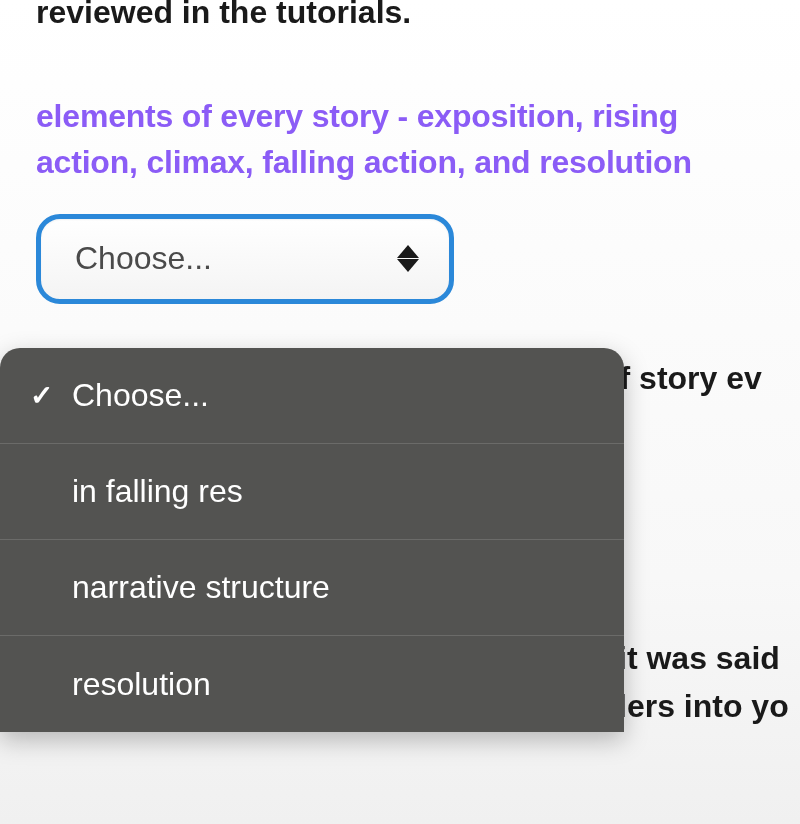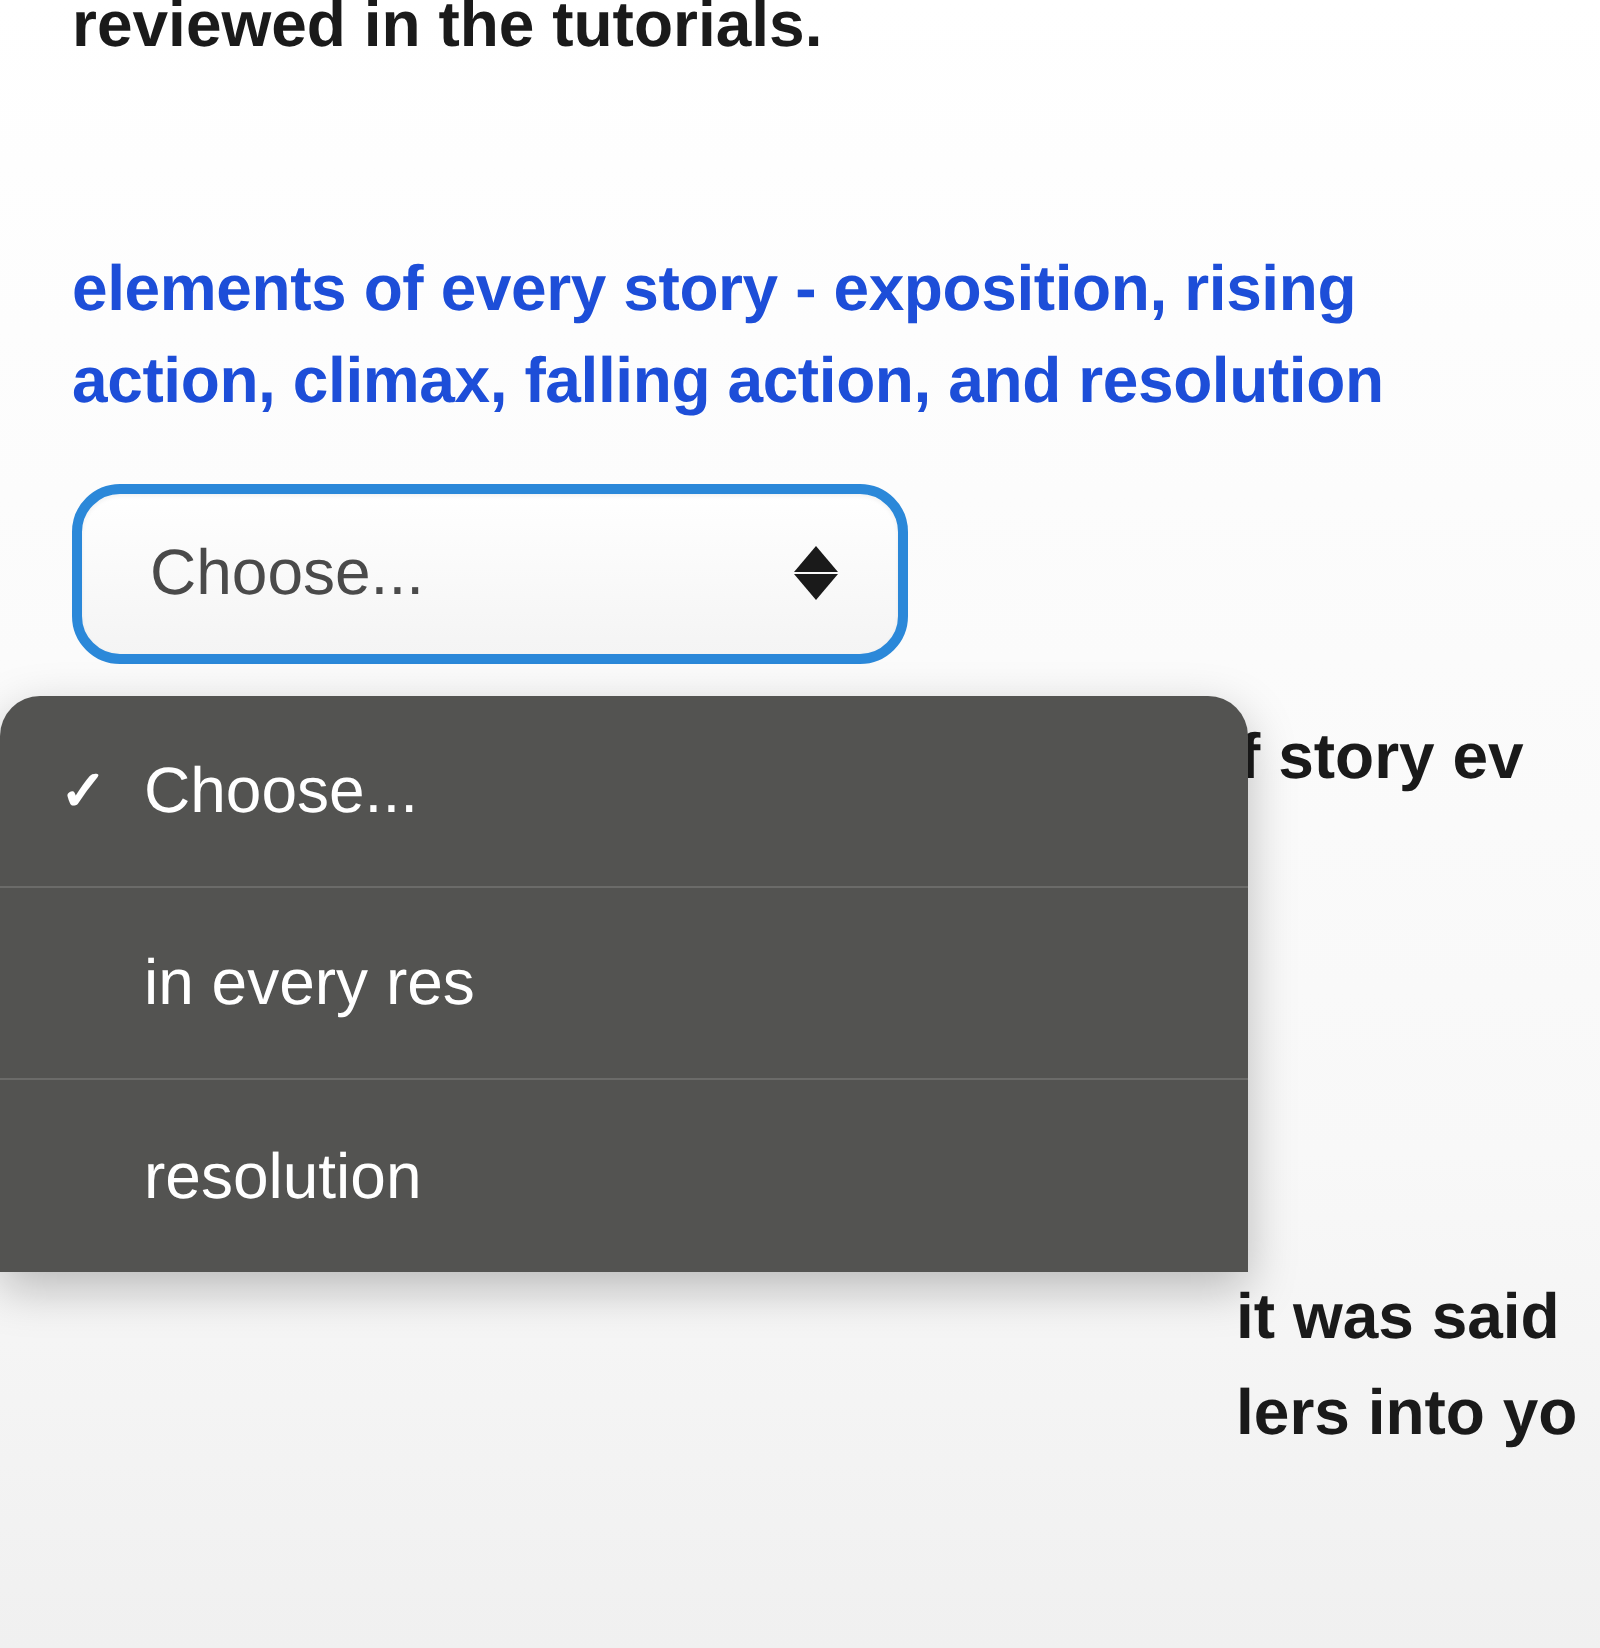--- a/index.html
+++ b/index.html
@@ -29,22 +29,22 @@
       color: #1a1a1a;
       margin-top: -10px;
       white-space: nowrap;
       overflow: hidden;
     }
     
     .question-text {
       font-size: 32px;
       font-weight: 600;
       line-height: 1.45;
-      color: #1d4ed8;
-      margin-top: 86px;
+      color: #8b5cf6;
+      margin-top: 58px;
       letter-spacing: -0.2px;
     }
     
     .select-wrapper {
       margin-top: 28px;
       position: relative;
       display: inline-block;
     }
     
     .select-box {
@@ -180,18 +180,21 @@
   <span>it was said</span><br>
   <span>lers into yo</span>
 </div>
 
 <div class="dropdown-menu">
   <div class="dropdown-item">
     <span class="check-mark">✓</span>
     <span class="dropdown-item-label">Choose...</span>
   </div>
   <div class="dropdown-item">
-    <span class="dropdown-item-label item-indent">in every res</span>
+    <span class="dropdown-item-label item-indent">in falling res</span>
+  </div>
+  <div class="dropdown-item">
+    <span class="dropdown-item-label item-indent">narrative structure</span>
   </div>
   <div class="dropdown-item">
     <span class="dropdown-item-label item-indent">resolution</span>
   </div>
 </div>
 
 </body></html>

